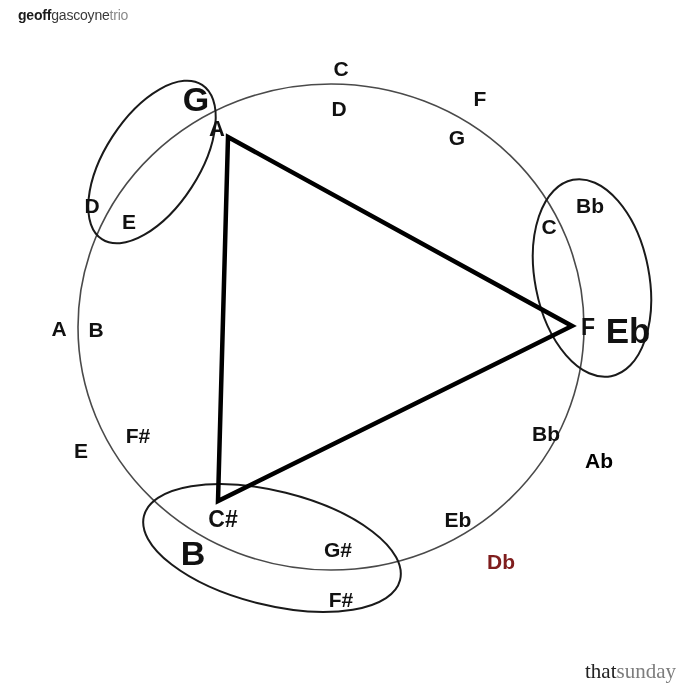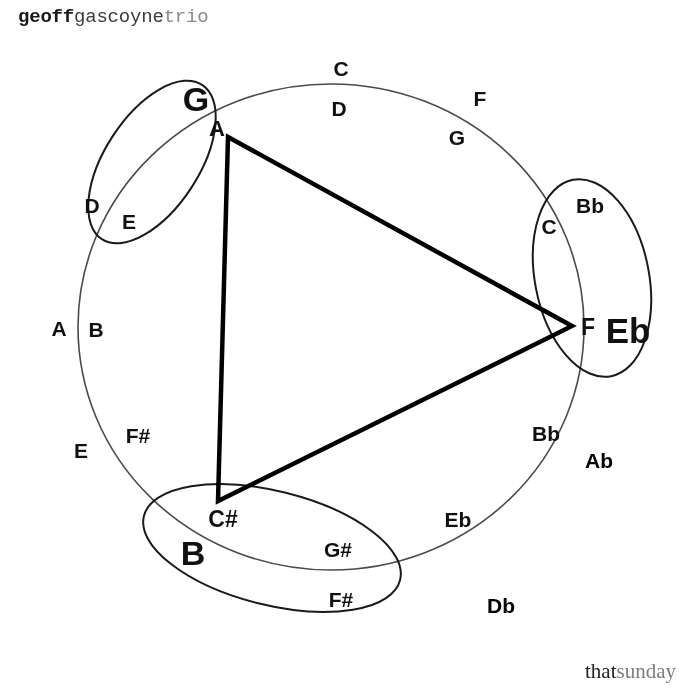--- a/index.html
+++ b/index.html
@@ -14,22 +14,22 @@
     position: relative;
     width: 700px;
     height: 700px;
     background: #ffffff;
     overflow: hidden;
   }
   #brand-top {
     position: absolute;
     left: 18px;
     top: 8px;
-    font-family: Liberation Mono, monospace;
-    font-size: 19px;
+    font-family: Liberation Sans, sans-serif;
+    font-size: 14px;
     letter-spacing: -0.2px;
     white-space: nowrap;
     line-height: 1;
   }
   #brand-top .b-strong {
     font-weight: bold;
     color: #1a1a1a;
   }
   #brand-top .b-mid {
     font-weight: normal;
@@ -107,21 +107,21 @@
       <div class="note-label" style="left: 129px; top: 221px; font-size: 21px; color: rgb(17, 17, 17);">E</div>
       <div class="note-label" style="left: 590px; top: 205px; font-size: 21px; color: rgb(17, 17, 17);">Bb</div>
       <div class="note-label" style="left: 549px; top: 226px; font-size: 21px; color: rgb(17, 17, 17);">C</div>
       <div class="note-label" style="left: 338px; top: 549px; font-size: 21px; color: rgb(17, 17, 17);">G#</div>
       <div class="note-label" style="left: 341px; top: 599px; font-size: 21px; color: rgb(17, 17, 17);">F#</div>
       <div class="note-label" style="left: 341px; top: 68px; font-size: 21px; color: rgb(17, 17, 17);">C</div>
       <div class="note-label" style="left: 480px; top: 98px; font-size: 21px; color: rgb(17, 17, 17);">F</div>
       <div class="note-label" style="left: 59px; top: 328px; font-size: 21px; color: rgb(17, 17, 17);">A</div>
       <div class="note-label" style="left: 81px; top: 450px; font-size: 21px; color: rgb(17, 17, 17);">E</div>
       <div class="note-label" style="left: 599px; top: 460px; font-size: 21px; color: #000000;">Ab</div>
-      <div class="note-label" style="left: 501px; top: 561px; font-size: 21px; color: #000000; margin-top: 44px;">Db</div>
+      <div class="note-label" style="left: 501px; top: 561px; font-size: 21px; color: #7f1d1d;">Db</div>
       <div class="note-label" style="left: 339px; top: 108px; font-size: 21px; color: rgb(17, 17, 17);">D</div>
       <div class="note-label" style="left: 457px; top: 137px; font-size: 21px; color: rgb(17, 17, 17);">G</div>
       <div class="note-label" style="left: 96px; top: 329px; font-size: 21px; color: rgb(17, 17, 17);">B</div>
       <div class="note-label" style="left: 138px; top: 435px; font-size: 21px; color: rgb(17, 17, 17);">F#</div>
       <div class="note-label" style="left: 546px; top: 433px; font-size: 21px; color: rgb(17, 17, 17);">Bb</div>
       <div class="note-label" style="left: 458px; top: 519px; font-size: 21px; color: rgb(17, 17, 17);">Eb</div>
     </div>
 
   <div id="brand-bottom">
     <span class="b-strong">that</span><span class="b-light">sunday</span>

